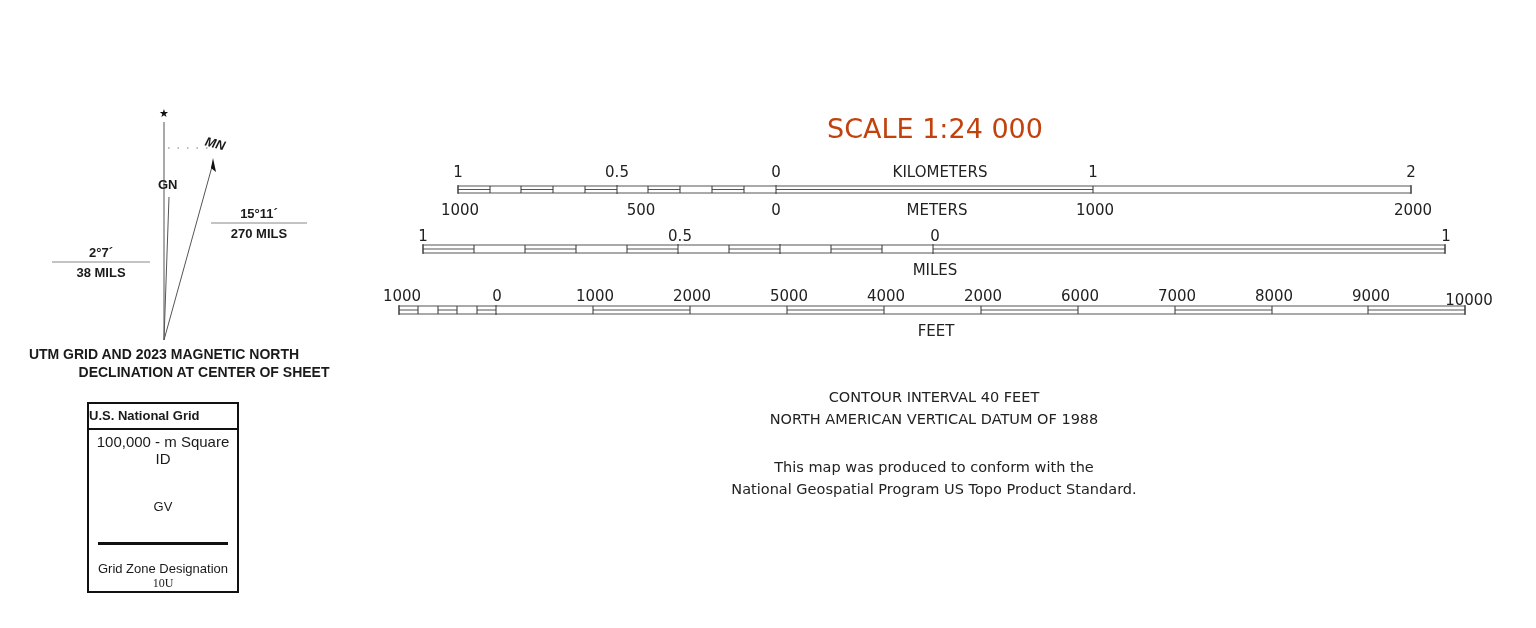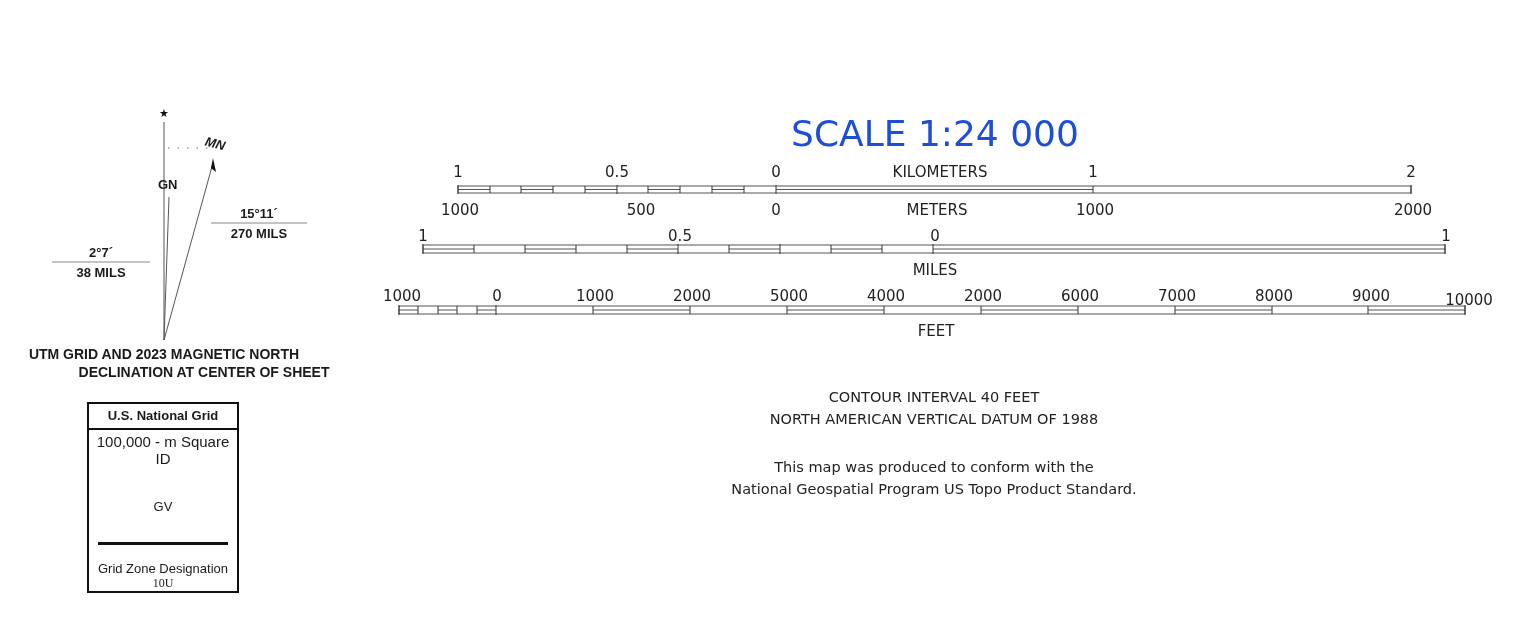--- a/index.html
+++ b/index.html
@@ -5,21 +5,21 @@
   html, body { margin:0; padding:0; background:#ffffff; }
   body { width:1536px; height:628px; position:relative; overflow:hidden;
          font-family:"DejaVu Sans", sans-serif; color:#222; }
   .abs { position:absolute; }
   .bold { font-family:"Liberation Sans", sans-serif; font-weight:bold; color:#1a1a1a; }
   .arial { font-family:"Liberation Sans", sans-serif; color:#1a1a1a; }
   .lbl { position:absolute; font-size:15px; line-height:16px; white-space:nowrap; transform:translateX(-50%); color:#222; }
   .center { text-align:center; }
   svg { position:absolute; left:0; top:0; }
   .usng { position:absolute; left:87px; top:402px; width:152px; height:191px; border:2px solid #111; box-sizing:border-box; }
-  .usng .head { height:24px; border-bottom:2px solid #111; text-align:center; font-size:13px; line-height:23px; }
+  .usng .head { height:24px; border-bottom:2px solid #111; text-align:left; font-size:13px; line-height:23px; }
   .usng .row { text-align:center; font-size:13px; }
 </style>
 </head>
 <body>
 
 <svg width="1536" height="628">
 
   <line x1="164" y1="122" x2="164" y2="340" stroke="#555" stroke-width="1"></line>
 
   <line x1="169" y1="197" x2="164" y2="340" stroke="#555" stroke-width="1"></line>
@@ -48,21 +48,21 @@
 
 <div class="usng">
   <div class="head bold">U.S. National Grid</div>
   <div class="row arial" style="margin-top:3px;font-size:15px;">100,000 - m Square ID</div>
   <div class="row arial" style="margin-top:32px;font-size:13px;">GV</div>
   <div style="margin:28px 9px 0 9px;border-top:3px solid #111;"></div>
   <div class="row arial" style="margin-top:16px;font-size:13px;">Grid Zone Designation</div>
   <div class="row arial" style="font-size:12px;font-family:Liberation Serif, serif;">10U</div>
 </div>
 
-<div class="abs center" style="left:700px;width:470px;top:113px;font-size:36px;color:#1d4ed8;">SCALE 1:24 000</div>
+<div class="abs center" style="left:700px;width:470px;top:113px;font-size:27px;color:#c2410c;">SCALE 1:24 000</div>
 
 <svg width="1536" height="628">
   <g stroke="#555" fill="#fff" stroke-width="1">
 
     <rect x="458" y="186" width="953" height="7"></rect>
     <g>
       <line x1="458" y1="189.5" x2="490" y2="189.5"></line>
       <line x1="521" y1="189.5" x2="553" y2="189.5"></line>
       <line x1="585" y1="189.5" x2="617" y2="189.5"></line>
       <line x1="648" y1="189.5" x2="680" y2="189.5"></line>

